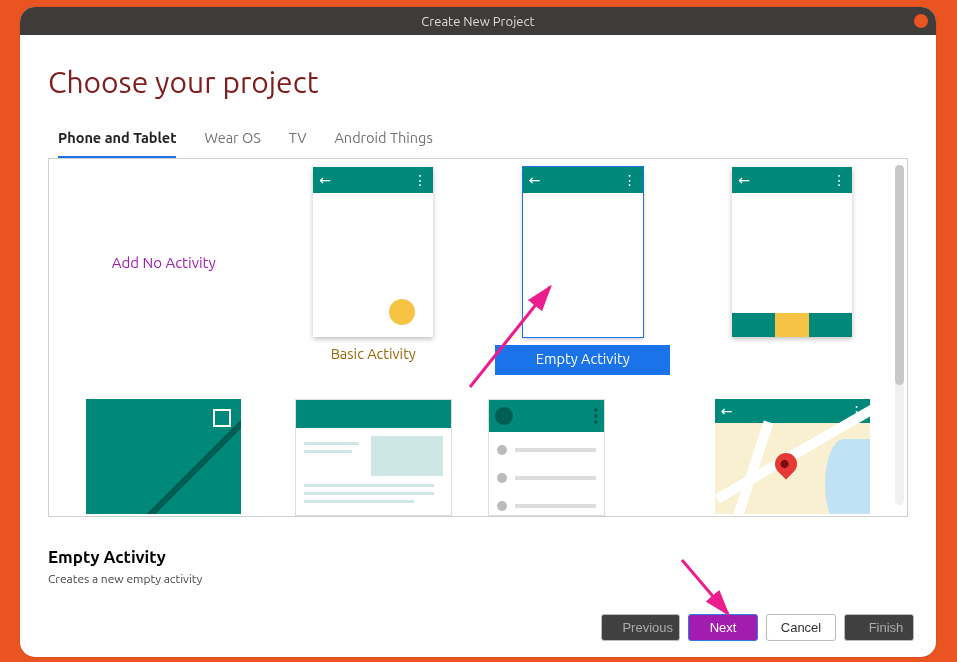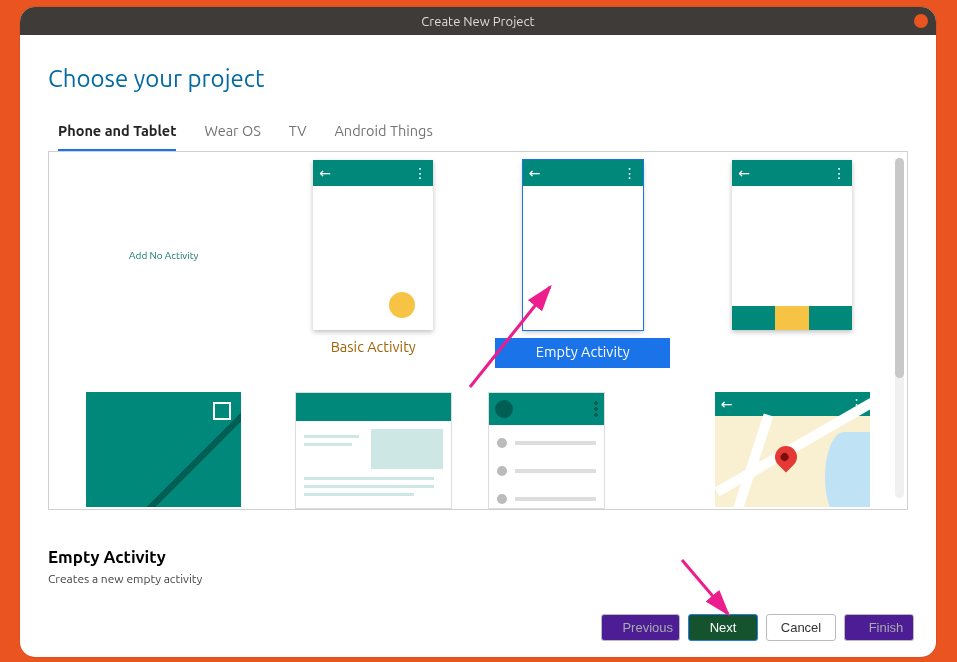--- a/index.html
+++ b/index.html
@@ -1,35 +1,35 @@
 <!DOCTYPE html>
 <html><head>
 <meta charset="utf-8">
 <style>
   html,body{margin:0;padding:0;font-family:"Ubuntu","DejaVu Sans",sans-serif;background:#E95420;height:100%;}
   .stage{position:relative;width:957px;height:662px;}
   .window{position:absolute;left:20px;top:7px;width:916px;height:650px;background:#fff;border-radius:15px;overflow:hidden;box-shadow:0 0 0 1px rgba(0,0,0,.05);}
   .titlebar{height:28px;background:#3f3b38;color:#ddd;font-size:13px;display:flex;align-items:center;justify-content:center;position:relative;}
   .titlebar .btn{position:absolute;right:8px;top:7px;width:14px;height:14px;border-radius:50%;background:#e95420;}
   .content{padding:16px 28px 0 28px;}
-  h1{font-size:24px;font-weight:400;margin:14px 0 26px 0;color:#0369a1;}
+  h1{font-size:30px;font-weight:400;margin:14px 0 26px 0;color:#7f1d1d;}
   .tabs{display:flex;gap:28px;border-bottom:none;padding-left:10px;}
   .tab{font-size:14.5px;color:#737373;padding:4px 0 10px 0;cursor:pointer;}
   .tab.active{color:#222;font-weight:700;border-bottom:3px solid #1a73e8;}
   .gallery-wrap{position:relative;border:1px solid #d0d0d0;margin-top:-1px;height:357px;overflow:hidden;}
   .gallery{display:grid;grid-template-columns:repeat(4,1fr);gap:0 0;padding:8px 10px 0 10px;}
   .cell{display:flex;flex-direction:column;align-items:center;cursor:pointer;}
   .thumb{width:120px;height:170px;position:relative;}
   .thumb .appbar{position:absolute;top:0;left:0;right:0;height:26px;background:#00897b;display:flex;align-items:center;justify-content:space-between;padding:0 6px;color:#fff;}
   .back-ico{font-size:14px;line-height:1;}
   .dots-ico{font-size:14px;line-height:1;}
   .thumb .body{position:absolute;top:26px;left:0;right:0;bottom:0;background:#fff;}
   .shadow{box-shadow:0 2px 5px rgba(0,0,0,.25);}
   .capt{font-size:14.5px;color:#a16207;text-align:center;margin:8px 0 12px 0;min-height:20px;}
-  .add-no{display:flex;align-items:center;justify-content:center;height:190px;font-size:10px;color:#0f766e;}
+  .add-no{display:flex;align-items:center;justify-content:center;height:190px;font-size:15px;color:#a21caf;}
   .sel .thumb{outline:2px solid #1a73e8;outline-offset:-1px;}
   .sel .capt{background:#1a73e8;color:#fff;padding:5px 0;width:175px;}
 
   .fab{position:absolute;right:18px;bottom:12px;width:26px;height:26px;border-radius:50%;background:#f6c344;}
 
   .bottomnav{position:absolute;left:0;right:0;bottom:0;height:24px;background:#00897b;display:flex;}
   .bottomnav .mid{flex:0 0 34px;background:#f6c344;margin:0 auto;}
   .bottomnav::before,.bottomnav::after{content:"";flex:1;}
 
   .row2{display:grid;grid-template-columns:repeat(4,1fr);padding:12px 10px 0 10px;}
@@ -61,22 +61,22 @@
   .map4{background:#f8f0d0;}
   .map4 .road{position:absolute;background:#fff;}
   .map4 .water{position:absolute;right:0;top:40px;width:45px;height:90px;background:#bfe3f4;border-radius:50% 0 0 50%/60% 0 0 60%;}
   .map4 .pin{position:absolute;left:60px;top:54px;width:22px;height:22px;background:#e53935;border-radius:50% 50% 50% 0;transform:rotate(-45deg);}
   .map4 .pin::after{content:"";position:absolute;left:6px;top:6px;width:8px;height:8px;background:#7a0e0e;border-radius:50%;}
   .map4 .bar{position:absolute;top:0;left:0;right:0;height:24px;background:#00897b;display:flex;align-items:center;padding:0 6px;color:#fff;font-size:14px;justify-content:space-between;}
 
   .footer{position:absolute;left:0;right:0;bottom:0;padding:12px 22px 16px 28px;border-top:1px solid #e0e0e0;background:#fafafa;display:flex;align-items:flex-end;justify-content:space-between;}
   .btns{display:flex;gap:8px;}
   .wbtn{min-width:70px;height:27px;border:1px solid #bbb;background:#fff;font-size:13px;border-radius:3px;cursor:pointer;color:#333;}
-  .wbtn.primary{background:#14532d;border-color:#2b7de1;color:#fff;}
-  .wbtn:disabled{color:#aaa;background:#4c1d95;padding-left:20px;}
+  .wbtn.primary{background:#a21caf;border-color:#2b7de1;color:#fff;}
+  .wbtn:disabled{color:#aaa;background:#404040;padding-left:20px;}
   .scrollbar{position:absolute;right:3px;top:6px;width:9px;height:340px;background:#f0f0f0;border-radius:5px;}
   .scrollbar .th{position:absolute;top:0;left:0;right:0;height:220px;background:#c8c8c8;border-radius:5px;}
 
   .arrow{position:absolute;pointer-events:none;}
   .arrow svg{overflow:visible;}
   .footer-region{position:absolute;left:0;right:0;bottom:0;height:120px;}
   .footer-top{padding:10px 0 0 28px;position:absolute;top:0;}
 </style>
 </head>
 <body>

